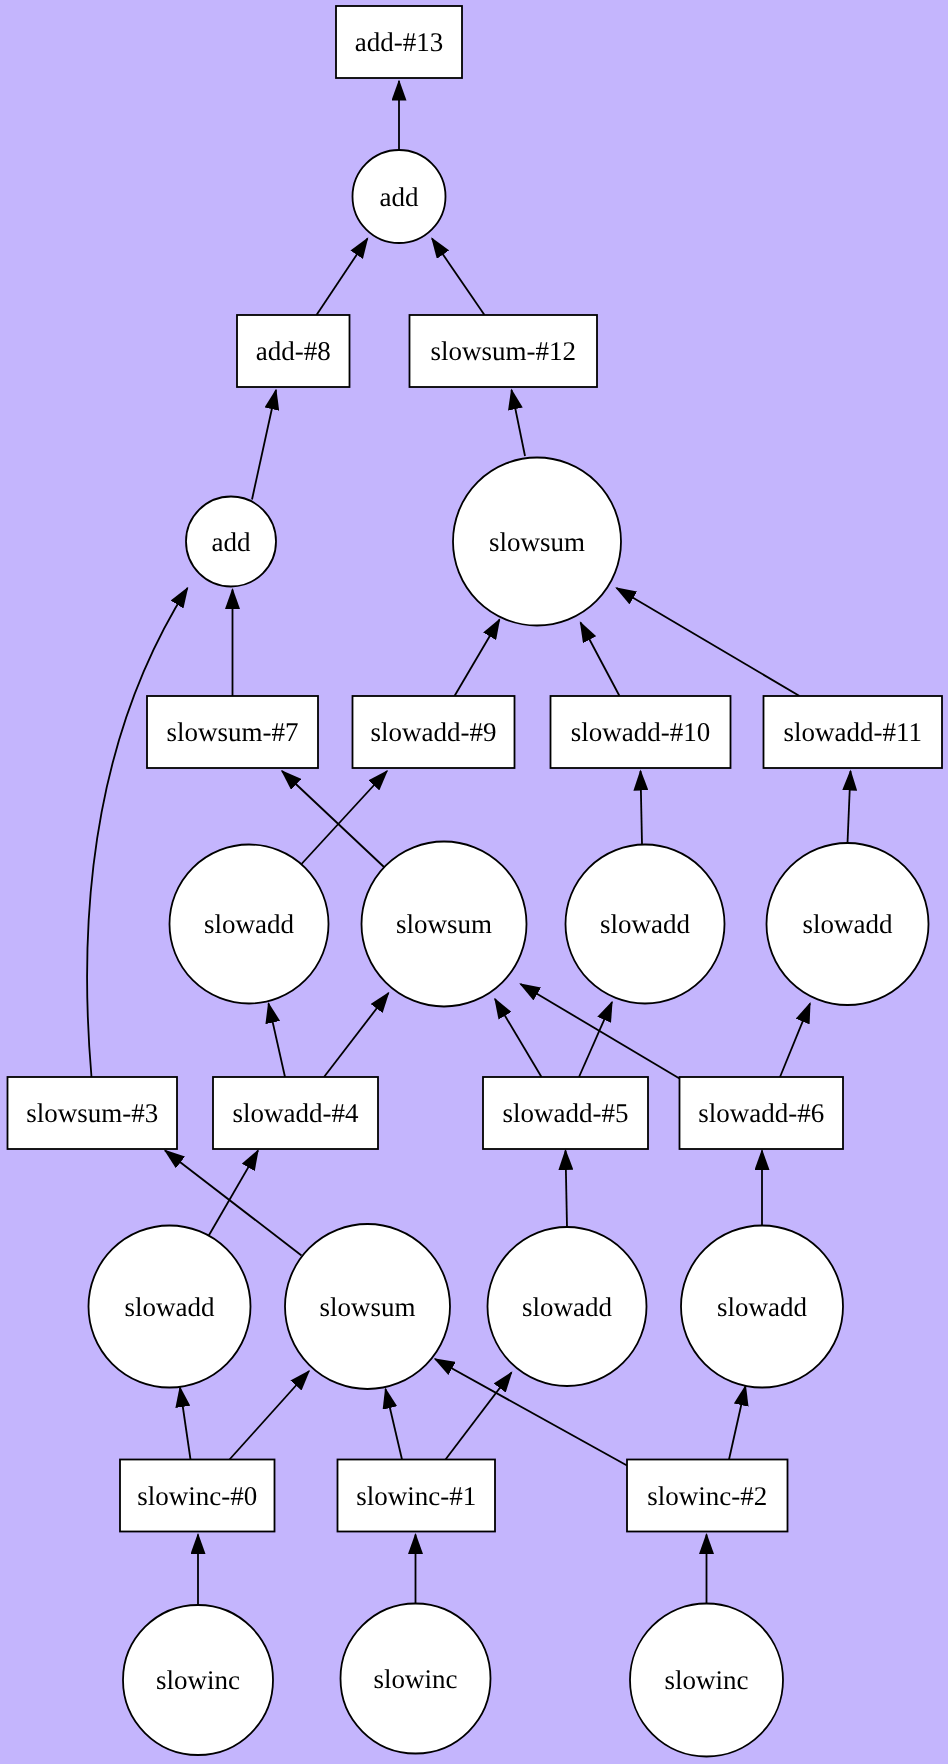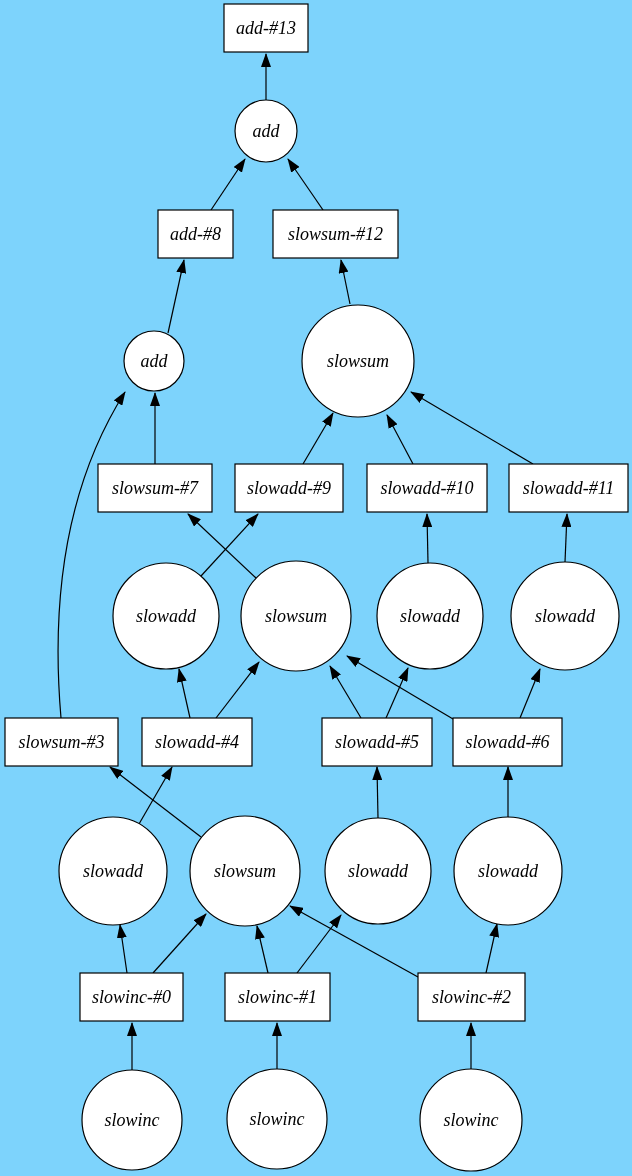--- a/index.html
+++ b/index.html
@@ -24,21 +24,21 @@
     stroke-width: 1.2px;
   }
   .node-label {
     font-family: "Liberation Serif", "DejaVu Serif", serif;
     text-anchor: middle;
   }
 </style>
 </head>
 <body>
 
-<div id="canvas-wrap" style="background: #7dd3fc; font-style: italic;">
+<div id="canvas-wrap" style="background: #c4b5fd;">
   <svg id="graph-svg" width="632" height="1176" viewBox="0 0 632 1176" xmlns="http://www.w3.org/2000/svg">
     <defs>
       <marker id="arrowhead" markerUnits="userSpaceOnUse" markerWidth="14" markerHeight="10" refX="13" refY="5" orient="auto">
         <path d="M0,0 L14,5 L0,10 z" fill="#000000"></path>
       </marker>
     </defs>
     <g id="edges-layer">
         <path d="M132,1070 L132,1023" class="edge" stroke="#000000" marker-end="url(#arrowhead)"></path>
         <path d="M277,1069 L277,1023" class="edge" stroke="#000000" marker-end="url(#arrowhead)"></path>
         <path d="M471,1070 L471,1023" class="edge" stroke="#000000" marker-end="url(#arrowhead)"></path>

